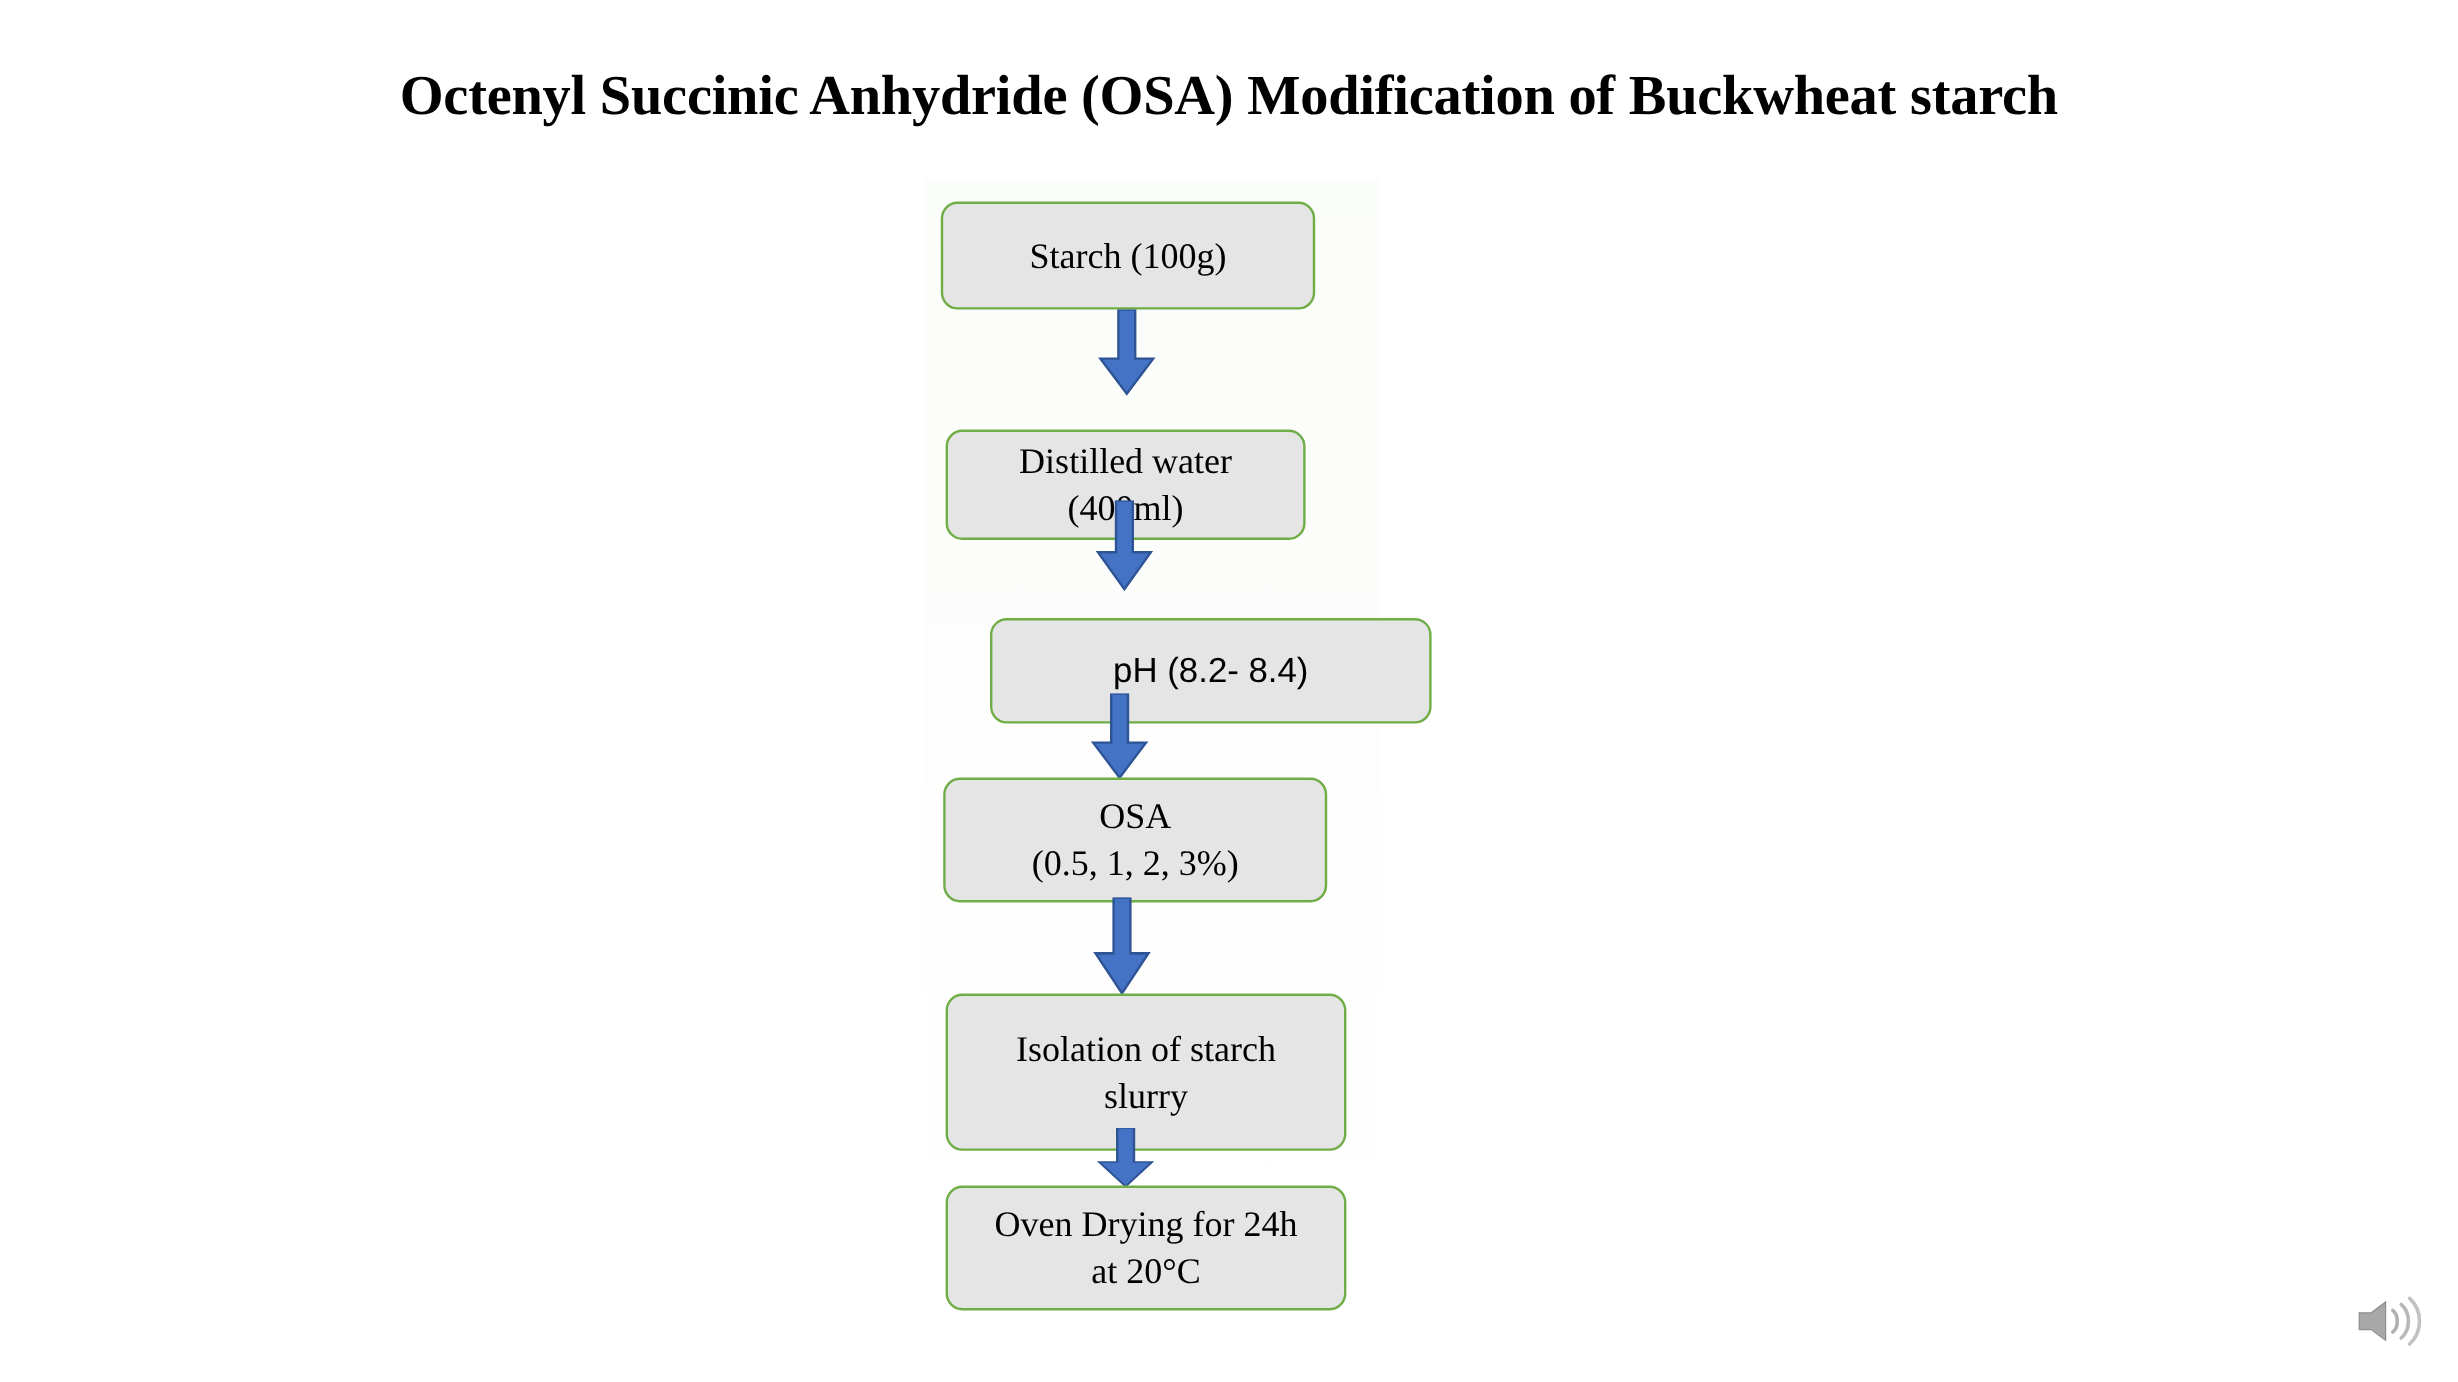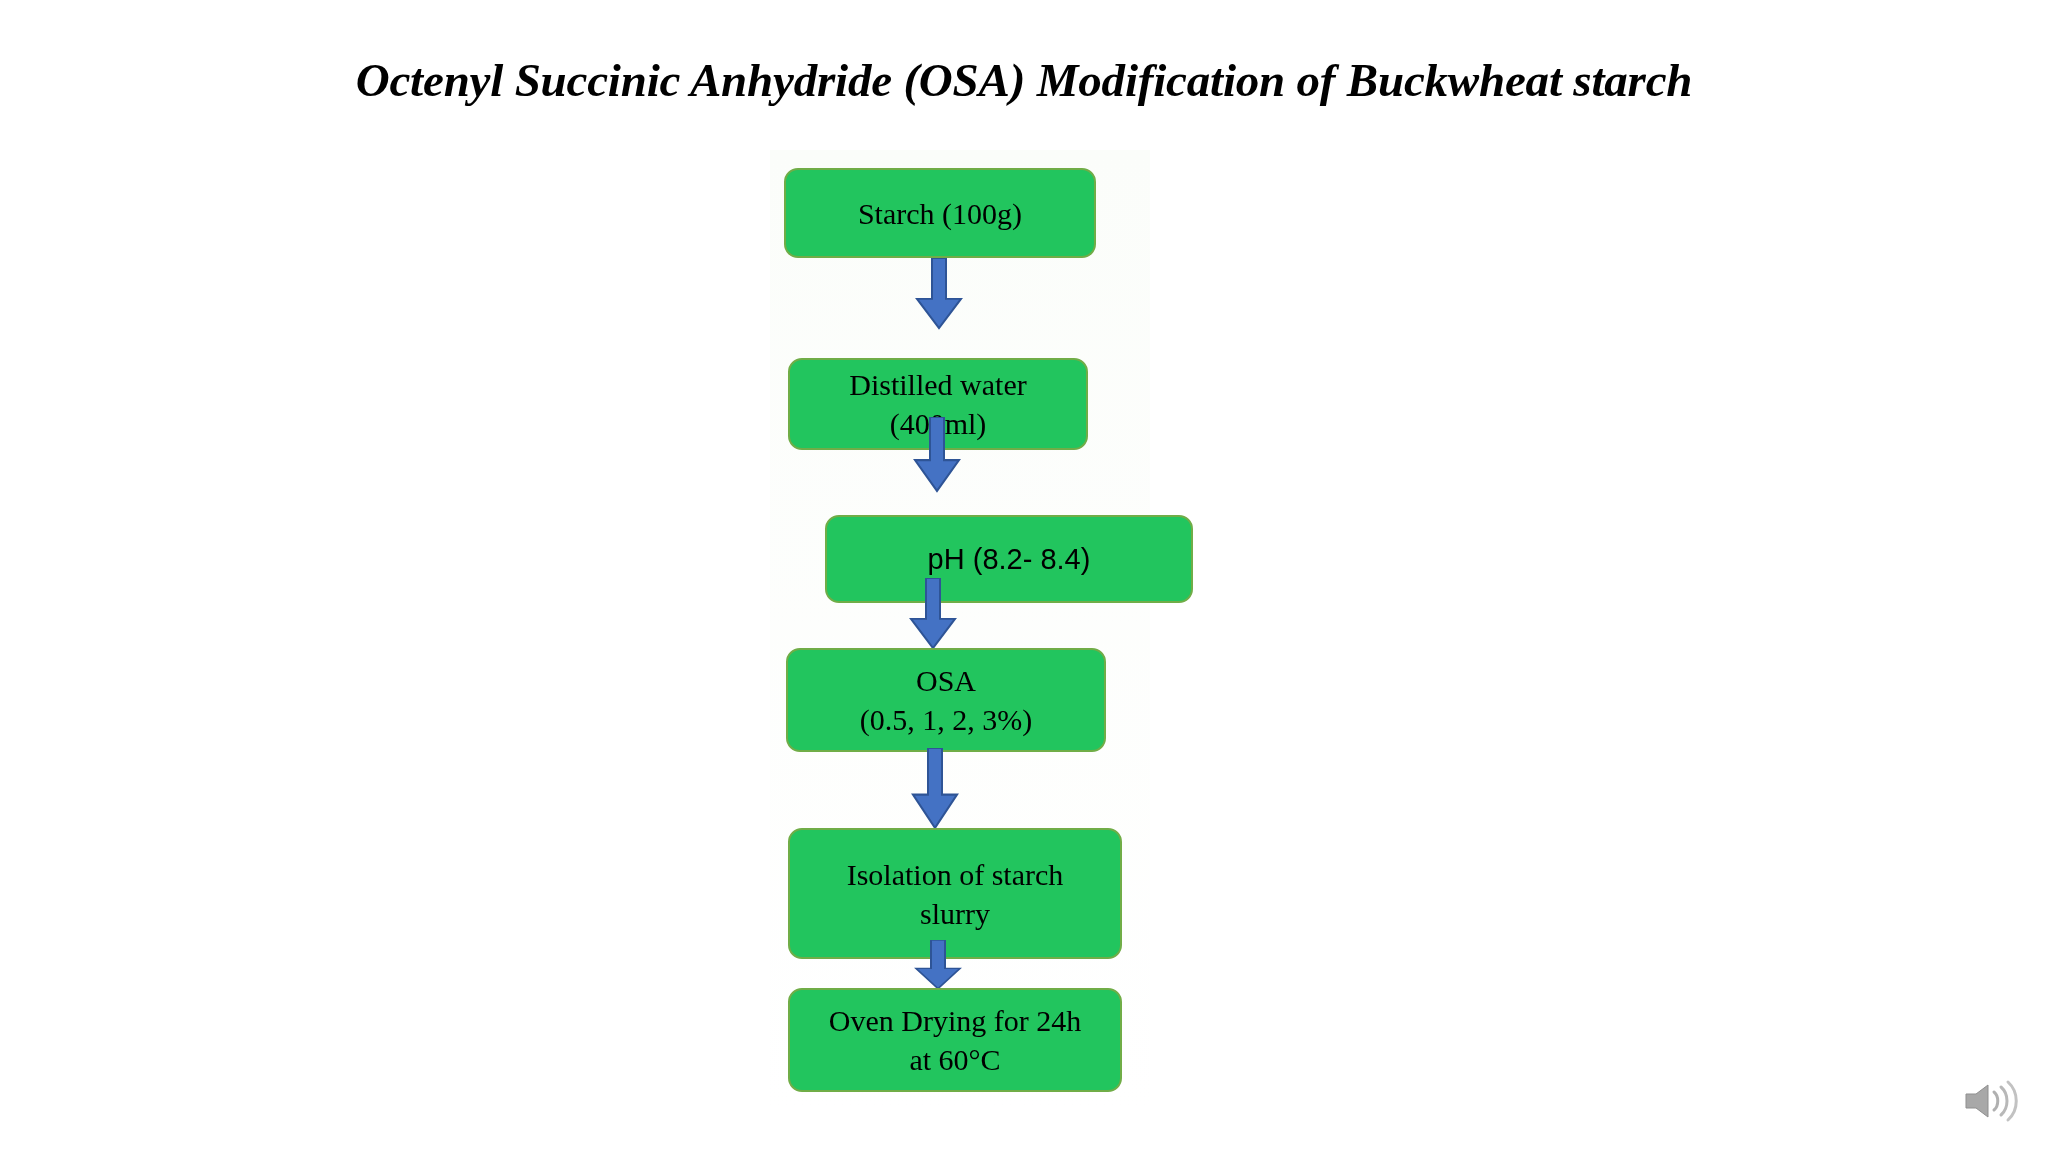--- a/index.html
+++ b/index.html
@@ -34,37 +34,36 @@
     top: 52px;
     width: 2048px;
     text-align: center;
     font-family: "Liberation Serif", "DejaVu Serif", serif;
     font-weight: bold;
     font-size: 47px;
     line-height: 56px;
     letter-spacing: -0.2px;
     color: #000000;
     white-space: nowrap;
-    font-style: italic;
   }
 
   .flow {
     position: absolute;
     left: 0;
     top: 0;
     width: 2048px;
     height: 1152px;
   }
 
   .node {
     position: absolute;
     box-sizing: border-box;
     border: 2px solid #70AD47;
     border-radius: 14px;
-    background: #22c55e;
+    background: #e5e5e5;
     display: flex;
     align-items: center;
     justify-content: center;
     text-align: center;
     color: #000000;
     font-family: "Liberation Serif", "DejaVu Serif", serif;
     font-size: 30px;
     line-height: 39px;
     padding: 2px 8px;
   }
@@ -164,21 +163,21 @@
   </div>
 
   <div class="arrow" id="arrow-4">
     <svg viewBox="0 0 52 74" preserveAspectRatio="none" aria-hidden="true">
       <polygon points="19,0 33,0 33,42 48,42 26,72 4,42 19,42" fill="#4472C4" stroke="#2E5496" stroke-width="2"></polygon>
     </svg>
   </div>
 
   <div class="node" id="node-5">
     <span class="txt">Oven Drying for 24h
-at 60°C</span>
+at 20°C</span>
   </div>
 
 </div>
 
 <div class="speaker-icon">
   <svg viewBox="0 0 58 52" aria-hidden="true">
     <polygon points="26,10 26,42 14,33 4,33 4,19 14,19" fill="#a8a8a8" stroke="#8f8f8f" stroke-width="1"></polygon>
     <path d="M32 17 C37 21, 37 31, 32 35" fill="none" stroke="#b0b0b0" stroke-width="3" stroke-linecap="round"></path>
     <path d="M39 12 C47 19, 47 33, 39 40" fill="none" stroke="#b8b8b8" stroke-width="3" stroke-linecap="round"></path>
     <path d="M46 7 C57 17, 57 35, 46 45" fill="none" stroke="#c2c2c2" stroke-width="3" stroke-linecap="round"></path>

